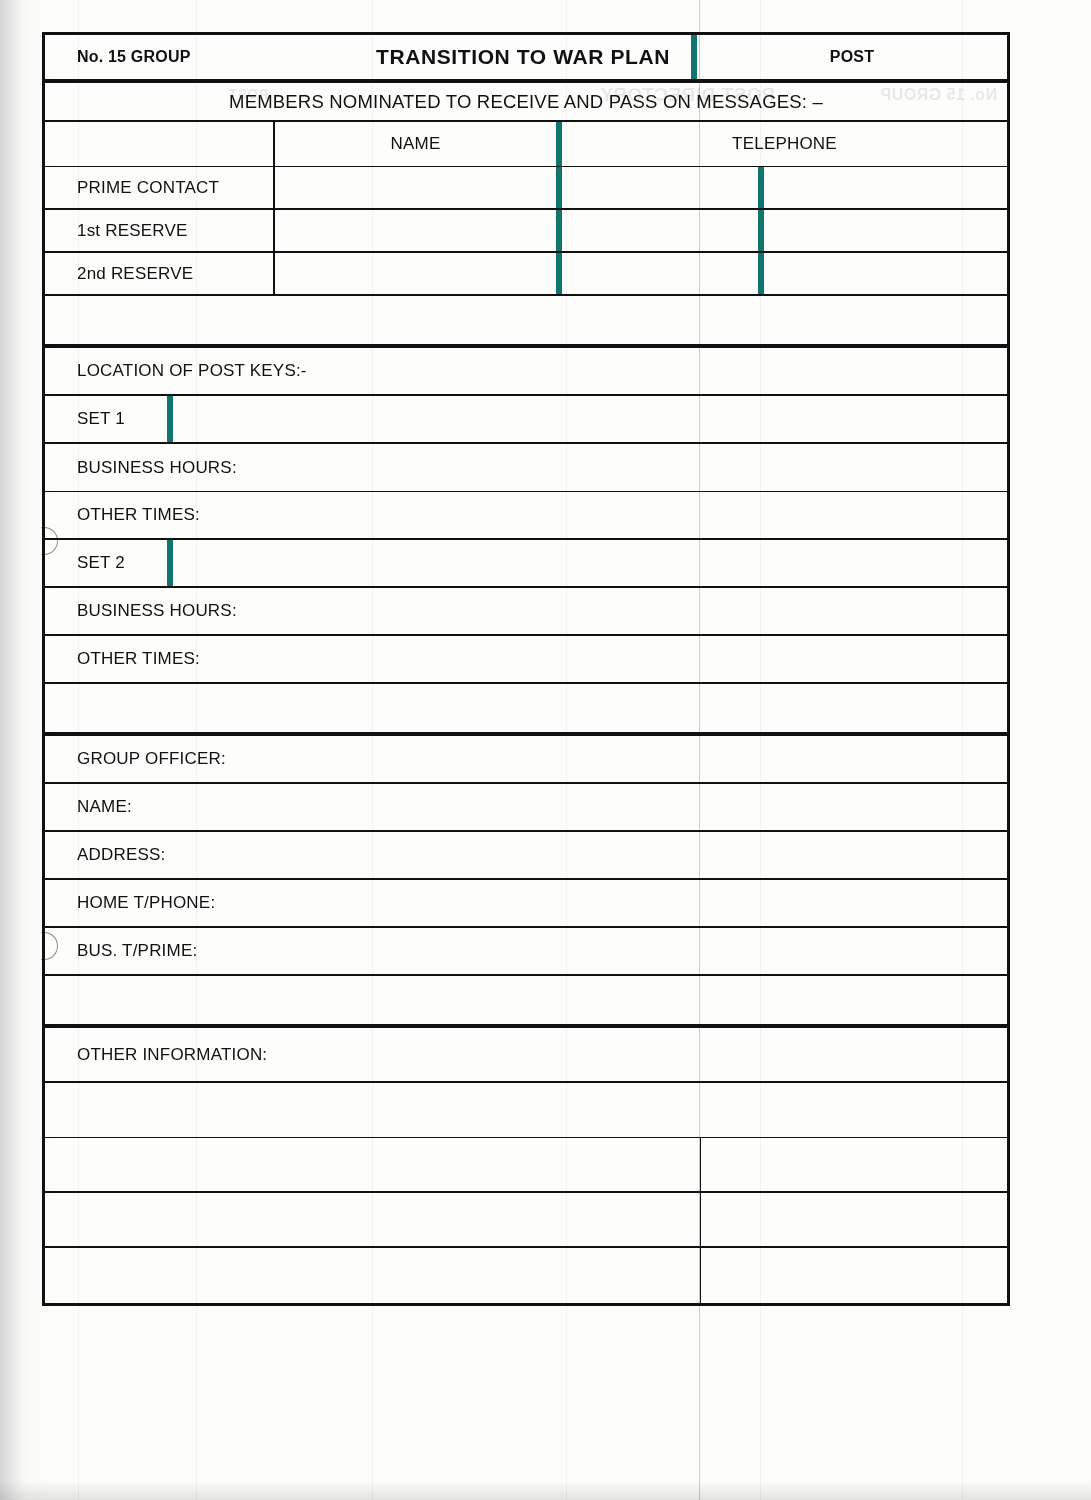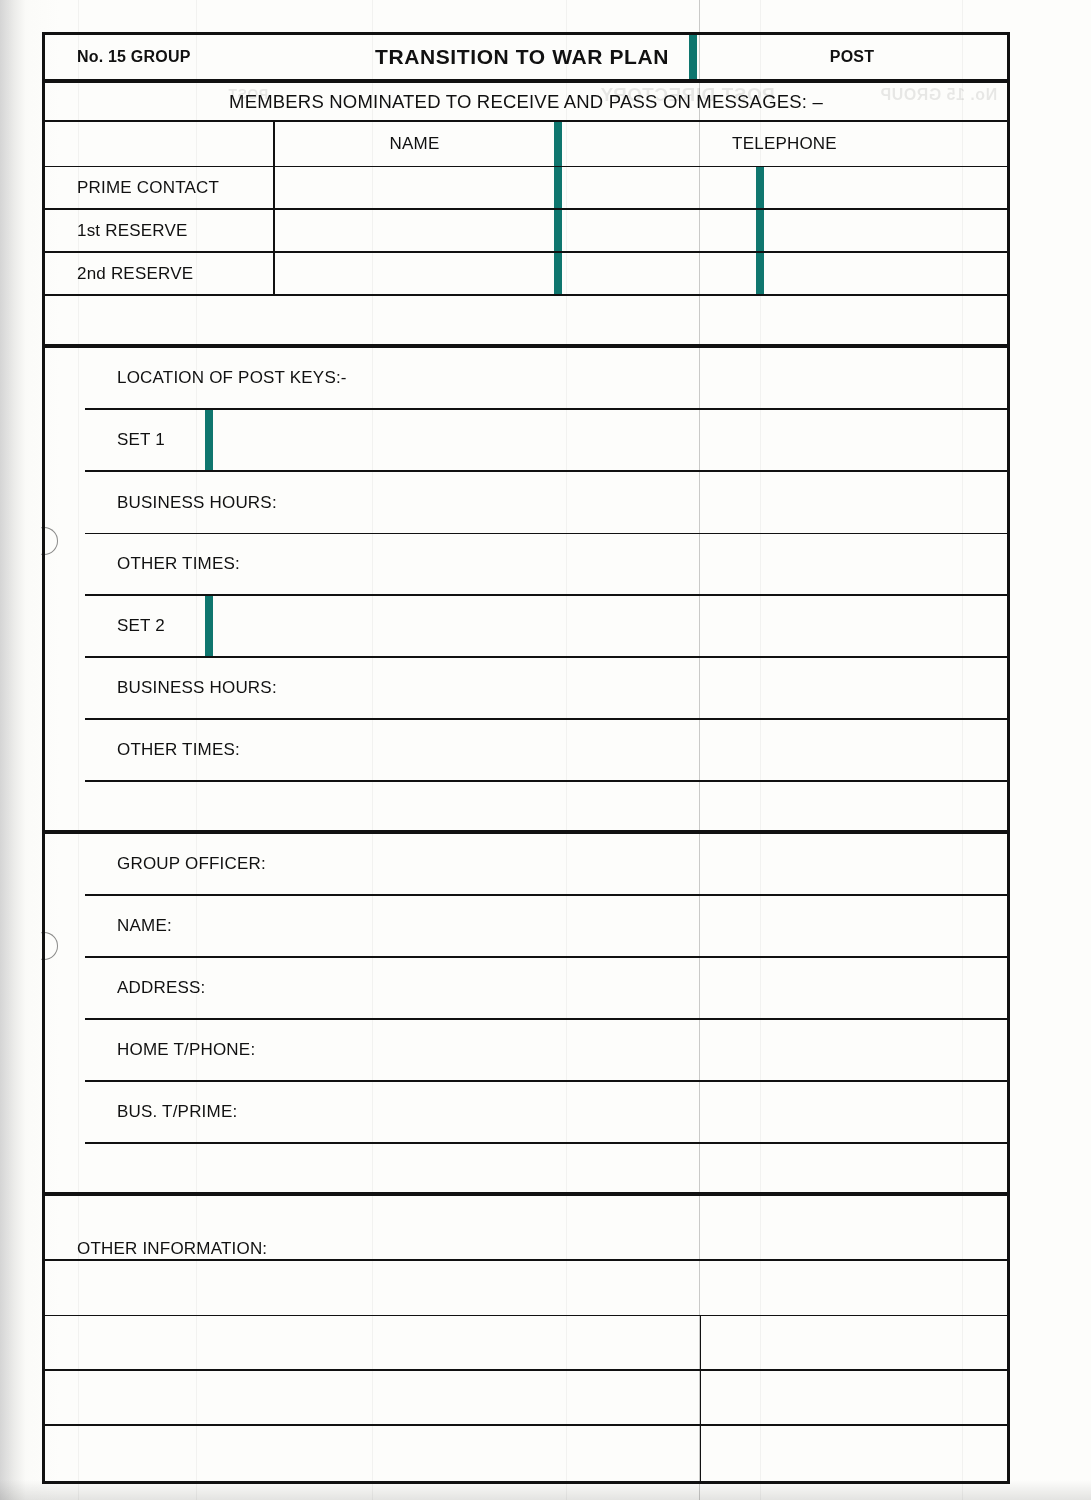--- a/index.html
+++ b/index.html
@@ -73,21 +73,21 @@
 
   .cell{
     box-sizing:border-box;
     display:flex;
     align-items:center;
     padding:0 0 0 32px;
     font-size:17px;
     letter-spacing:0.2px;
     overflow:hidden;
   }
-  .cell.vdiv{border-right:8px solid #0f766e;}
+  .cell.vdiv{border-right:6px solid #0f766e;}
   .cell.vdiv-thin{border-right:1.5px solid #111;}
   .cell.center{justify-content:center;padding-left:0;}
   .cell.bold{font-weight:bold;}
 
   
   .hdr{height:48px;}
   .hdr .c-group{width:310px;font-weight:bold;font-size:16px;}
   .hdr .c-title{flex:1;font-weight:bold;font-size:21px;letter-spacing:0.6px;}
   .hdr .c-post{width:310px;font-weight:bold;font-size:16px;}
 
@@ -101,25 +101,25 @@
   .c-label{width:228px;}
   .c-name{width:289px;}
   .c-home{width:202px;}
   .c-bus{flex:1;}
   .c-tel{flex:1;}
   .tbl-row{height:43px;}
 
   .spacer-row{height:52px;}
 
   
-  .sec-row{height:62px;margin-left:40px;}
+  .sec-row{height:48px;}
   .c-set{width:128px;}
   .c-setval{flex:1;}
 
-  .info-row{height:65px;align-items:flex-end;}
+  .info-row{height:55px;}
   .blank-row{height:55px;}
   .c-blank-left{width:656px;}
   .c-blank-right{flex:1;}
 </style>
 </head>
 <body>
 
 <div class="paper"></div>
 <div class="edge-shadow-left"></div>
 <div class="edge-shadow-bottom"></div>

